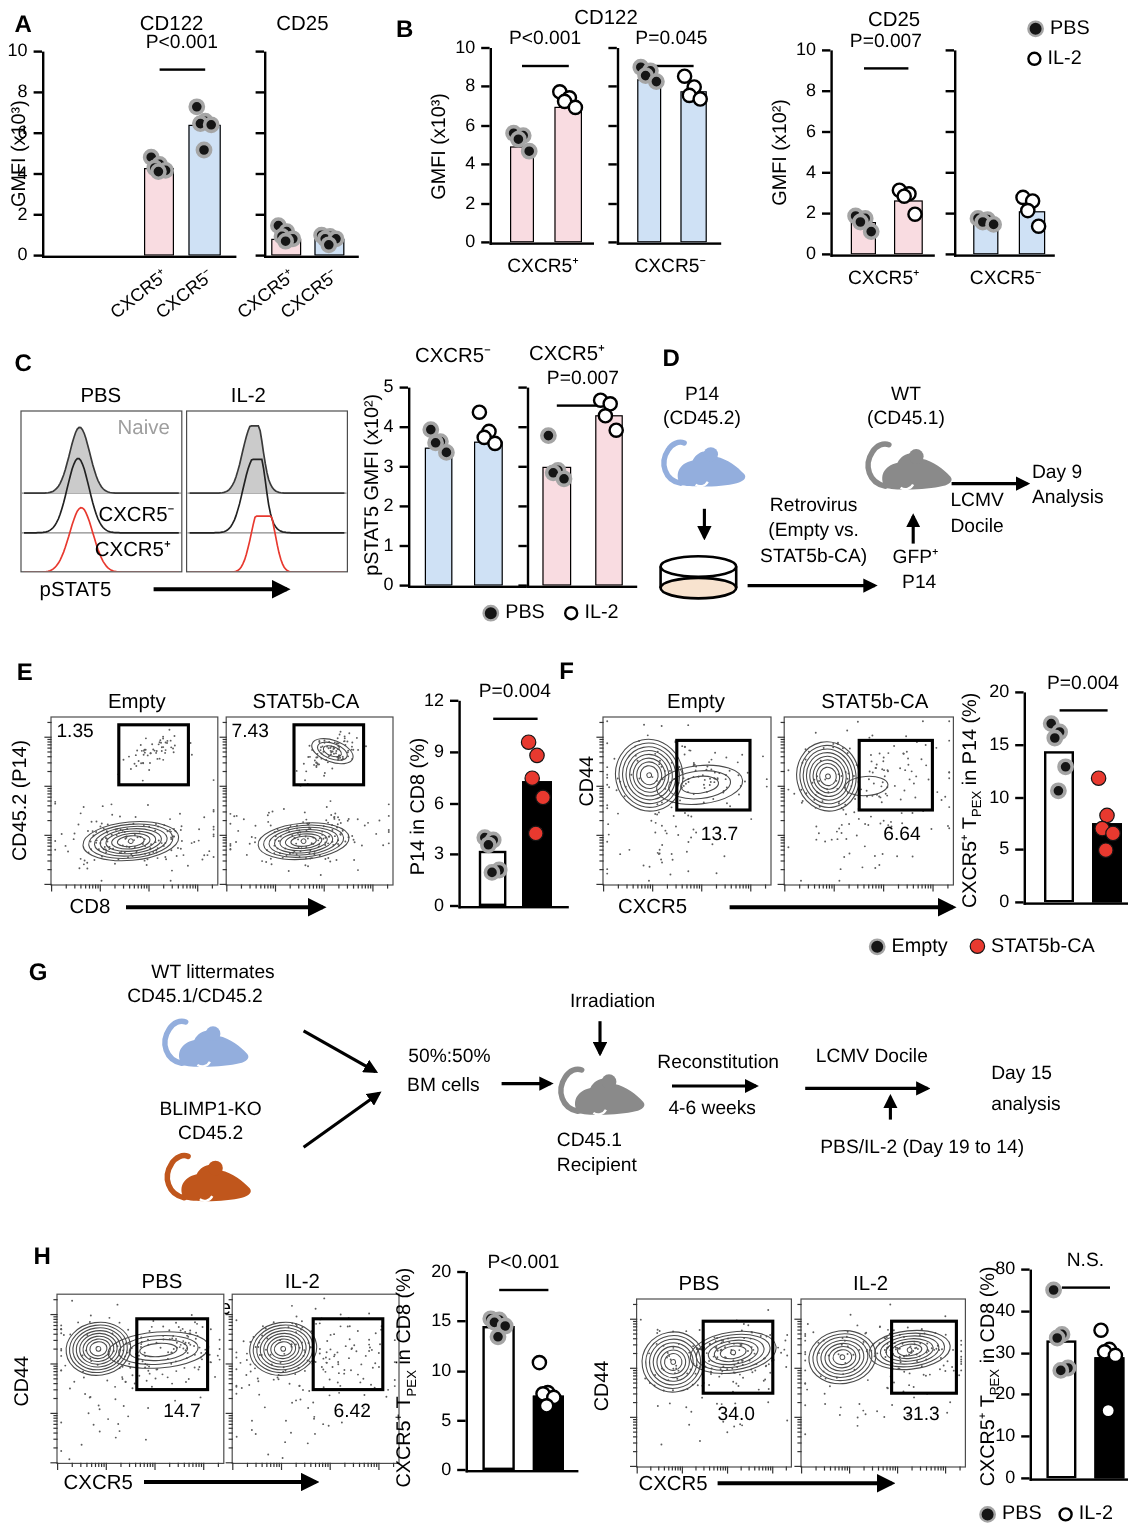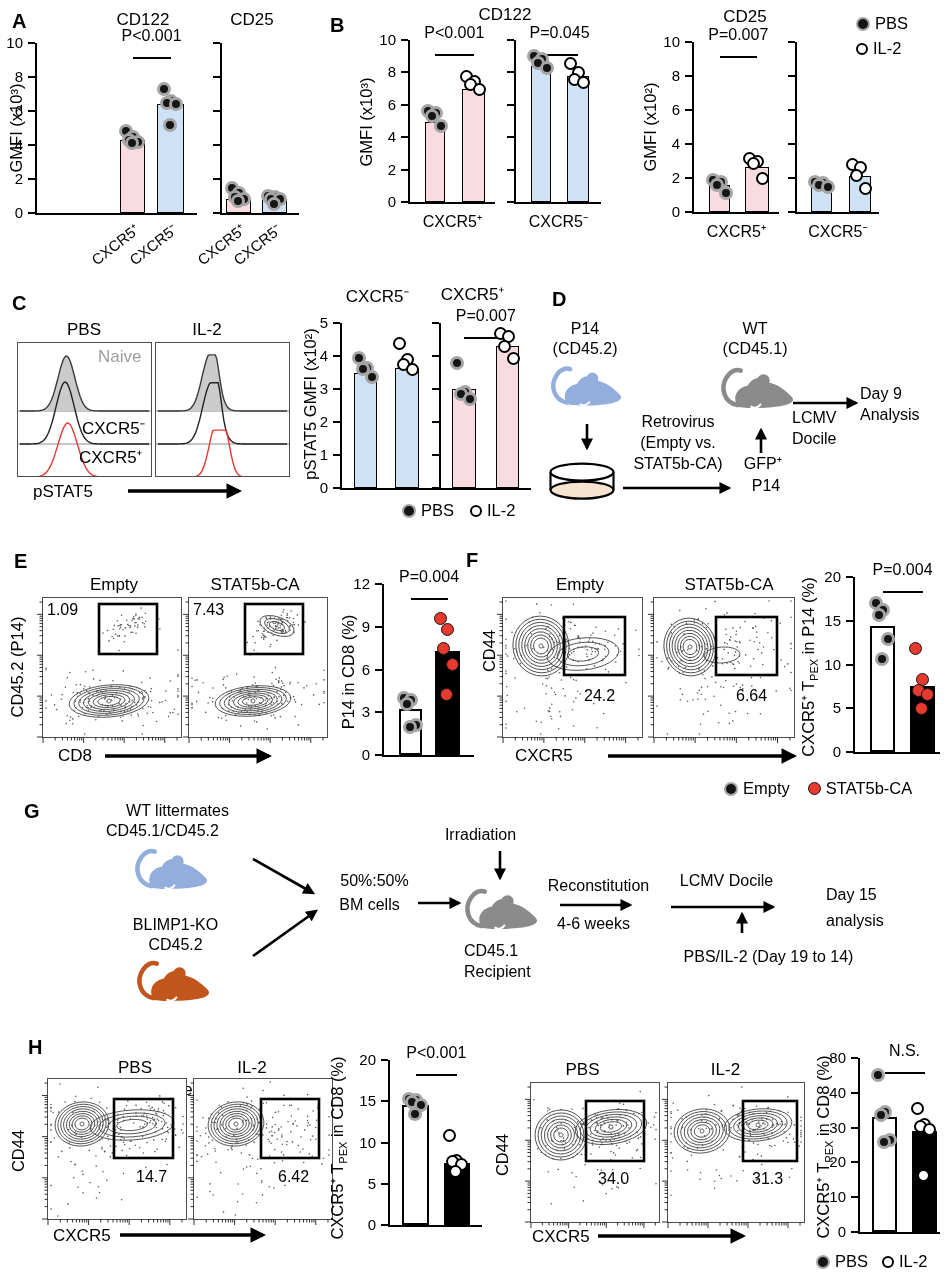--- a/index.html
+++ b/index.html
@@ -944,21 +944,21 @@
           <circle cx="64" cy="103" r="2" fill="#fff" stroke="#4a4a4a" stroke-width="0.8"></circle>
         </g>
         <g transform="rotate(20 88 28)">
           <ellipse cx="88" cy="28" rx="18" ry="9" fill="none" stroke="#4a4a4a" stroke-width="0.9"></ellipse>
           <ellipse cx="88" cy="28" rx="12.959999999999999" ry="6.4799999999999995" fill="none" stroke="#4a4a4a" stroke-width="0.9"></ellipse>
           <ellipse cx="88" cy="28" rx="7.920000000000001" ry="3.9600000000000004" fill="none" stroke="#4a4a4a" stroke-width="0.9"></ellipse>
         </g>
         <rect x="56" y="6" width="58" height="50" fill="none" stroke="#000" stroke-width="2.6"></rect>
       </svg>
     </div>
-  <div class="fval" style="left:47px;top:601px">1.09</div>
+  <div class="fval" style="left:47px;top:601px">1.35</div>
   <div class="fval" style="left:193px;top:601px">7.43</div>
   <div class="rot90" style="left:-58px;top:657px;width:150px">CD45.2 (P14)</div>
   <div class="diagtxt" style="left:58px;top:746px;font-size:17px">CD8</div>
   <div class="rot90" style="left:268px;top:662px;width:160px">P14 in CD8 (%)</div>
   <div class="chart" style="left:382px;top:584px">
       <div class="chart-group" style="left: 0px; width: 90px; height: 171px;">
         <div class="ytickmark" style="bottom: -1px;"></div>
         <div class="ynum" style="bottom: -8px;">0</div>
         <div class="ytickmark" style="bottom: 41.75px;"></div>
         <div class="ynum" style="bottom: 34.75px;">3</div>
@@ -1472,21 +1472,21 @@
           <ellipse cx="36" cy="49" rx="9.62" ry="10.73" fill="none" stroke="#4a4a4a" stroke-width="0.9"></ellipse>
           <ellipse cx="36" cy="49" rx="6.890000000000001" ry="7.6850000000000005" fill="none" stroke="#4a4a4a" stroke-width="0.9"></ellipse>
           <circle cx="36" cy="49" r="2" fill="#fff" stroke="#4a4a4a" stroke-width="0.8"></circle>
         </g>
         <g transform="rotate(-4 68 57)">
           <ellipse cx="68" cy="57" rx="18" ry="8" fill="none" stroke="#4a4a4a" stroke-width="0.9"></ellipse>
         </g>
         <rect x="62" y="19" width="61" height="58" fill="none" stroke="#000" stroke-width="2.6"></rect>
       </svg>
     </div>
-  <div class="fval" style="left:584px;top:687px">24.2</div>
+  <div class="fval" style="left:584px;top:687px">13.7</div>
   <div class="fval" style="left:736px;top:687px">6.64</div>
   <div class="rot90" style="left:459px;top:641px;width:60px">CD44</div>
   <div class="diagtxt" style="left:515px;top:746px;font-size:17px">CXCR5</div>
   <div class="rot90" style="left:703px;top:657px;width:210px"><span>CXCR5⁺ T</span><sub class="pex">PEX</sub><span> in P14 (%)</span></div>
   <div class="chart" style="left:853px;top:577px">
       <div class="chart-group" style="left: 0px; width: 85px; height: 175px;">
         <div class="ytickmark" style="bottom: -1px;"></div>
         <div class="ynum" style="bottom: -8px;">0</div>
         <div class="ytickmark" style="bottom: 42.75px;"></div>
         <div class="ynum" style="bottom: 35.75px;">5</div>
@@ -1526,21 +1526,21 @@
   <svg class="abs" viewBox="0 0 120 80" style="left:132px;top:844px;width:78px;height:53px;color:#93aedd">
       <use href="#mouse"></use>
     </svg>
   <div class="diagtxt center" style="left:93px;top:916px;width:165px">BLIMP1-KO</div>
   <div class="diagtxt center" style="left:93px;top:936px;width:165px">CD45.2</div>
   <svg class="abs" viewBox="0 0 120 80" style="left:134px;top:956px;width:78px;height:53px;color:#c0561c">
       <use href="#mouse"></use>
     </svg>
   <div class="diagtxt center" style="left:322px;top:872px;width:105px">50%:50%</div>
   <div class="diagtxt center" style="left:317px;top:896px;width:105px">BM cells</div>
-  <div class="diagtxt center" style="left:418px;top:826px;width:125px">Irradiation</div>
+  <div class="diagtxt center" style="left:448px;top:826px;width:125px">Irradiation</div>
   <svg class="abs" viewBox="0 0 120 80" style="left:462px;top:884px;width:78px;height:53px;color:#8a8a8a">
       <use href="#mouse"></use>
     </svg>
   <div class="diagtxt" style="left:464px;top:942px">CD45.1</div>
   <div class="diagtxt" style="left:464px;top:963px">Recipient</div>
   <div class="diagtxt center" style="left:526px;top:877px;width:145px">Reconstitution</div>
   <div class="diagtxt center" style="left:531px;top:915px;width:125px">4-6 weeks</div>
   <div class="diagtxt center" style="left:654px;top:872px;width:145px">LCMV Docile</div>
   <div class="diagtxt center" style="left:636px;top:948px;width:265px">PBS/IL-2 (Day 19 to 14)</div>
   <div class="diagtxt" style="left:826px;top:886px">Day 15</div>

